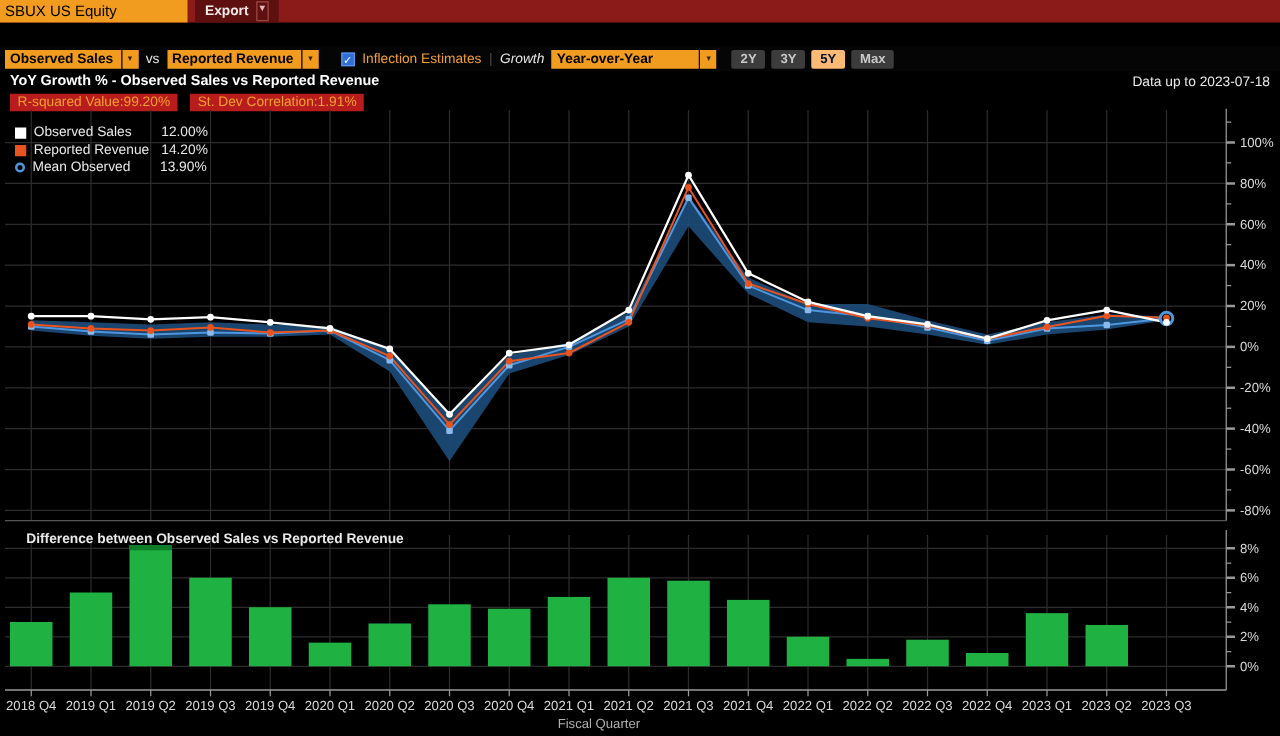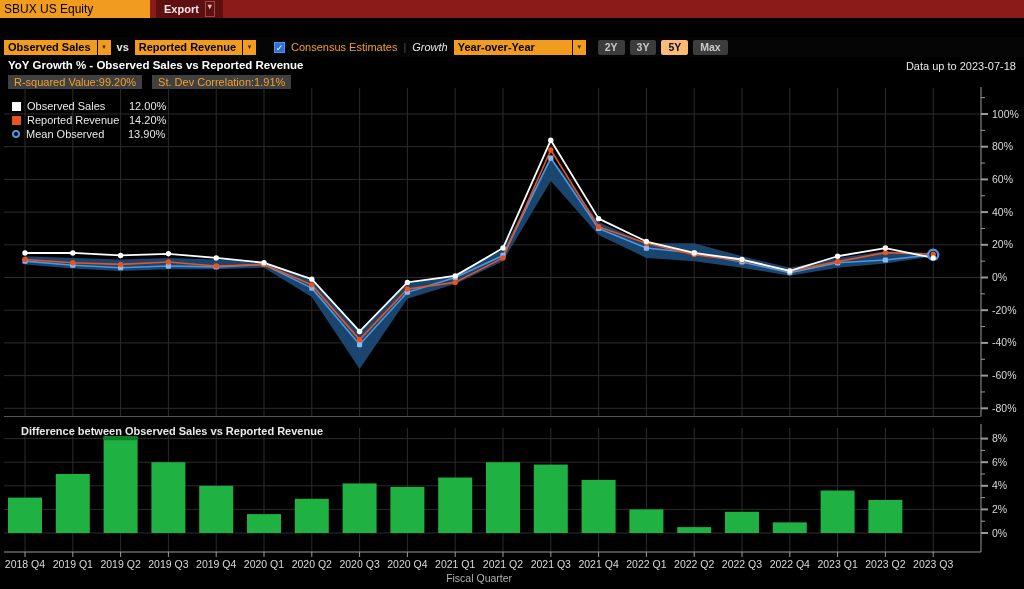--- a/index.html
+++ b/index.html
@@ -25,36 +25,36 @@
   .tab.active { background:#b5b5b5; color:#000; }
 
   
   .controls { position:absolute; left:0; top:37px; width:1024px; height:20px;
     background:#050505; display:flex; align-items:center; gap:6px; padding-left:4px;
     font-size:11px; }
   .dropdown { display:flex; align-items:stretch; height:15px; }
   .dd-text { background:#f29c1f; color:#000; font-weight:bold; padding:1px 6px 0 4px; font-size:11px; }
   .dd-caret { background:#f29c1f; color:#3a2400; width:13px; margin-left:1px; font-size:7px;
     display:flex; align-items:center; justify-content:center; }
-  .vs { color:#e8e8e8; font-weight:bold; }
+  .vs { color:#e8e8e8; font-weight:normal; }
   .checkbox { width:11px; height:11px; background:#2f6fd6; color:#fff; font-size:9px;
     line-height:11px; text-align:center; border:1px solid #5b92e8; }
   .chk-label { color:#f0a030; }
   .divider { color:#4a4a4a; }
   .growth-label { color:#e8e8e8;font-style:italic; }
   .rangebar { display:flex; gap:5px; margin-left:6px; }
   .range-btn { background:#3c3c3c; color:#c9c9c9; font-weight:bold; font-size:10.5px;
     padding:1px 7px; border-radius:2px; line-height:13px; }
   .range-btn.selected { background:#fdba74; color:#01122e; }
 
   
   .chart-title { position:absolute; left:8px; top:59px; color:#fff; font-weight:bold; font-size:11.5px; }
   .data-note { position:absolute; right:8px; top:60px; color:#e8e8e8; font-size:11px; }
   .stats { position:absolute; left:8px; top:75px; display:flex; gap:10px; }
-  .stat-badge { background:#404040; color:#f0a030; font-size:11px; padding:1px 6px; }
+  .stat-badge { background:#b91c1c; color:#f0a030; font-size:11px; padding:1px 6px; }
 
   svg { position:absolute; left:0; display:block; }
   #main-svg { top:85px; }
   #bar-svg { top:420px; }
 
   
   .legend { position:absolute; left:12px; top:99px; }
   .legend-row { display:flex; align-items:center; height:14px; font-size:11px; color:#e8e8e8; }
   .sw { width:9px; height:9px; margin-right:6px; }
   .sw.white-square { background:#fff; }
@@ -84,21 +84,21 @@
       <span class="dd-text">Observed Sales</span>
       <span class="dd-caret">▾</span>
     </div>
     <span class="vs">vs</span>
     <div class="dropdown">
       <span class="dd-text">Reported Revenue</span>
       <span class="dd-caret">▾</span>
     </div>
     <span style="width:6px"></span>
     <div class="checkbox">✓</div>
-    <span class="chk-label">Consensus Estimates</span>
+    <span class="chk-label">Inflection Estimates</span>
     <span class="divider">|</span>
     <span class="growth-label">Growth</span>
     <div class="dropdown">
       <span class="dd-text" style="width:118px">Year-over-Year</span>
       <span class="dd-caret">▾</span>
     </div>
     <div class="rangebar" id="rangebar">
         <div class="range-btn">2Y</div>
         <div class="range-btn">3Y</div>
         <div class="range-btn selected">5Y</div>

